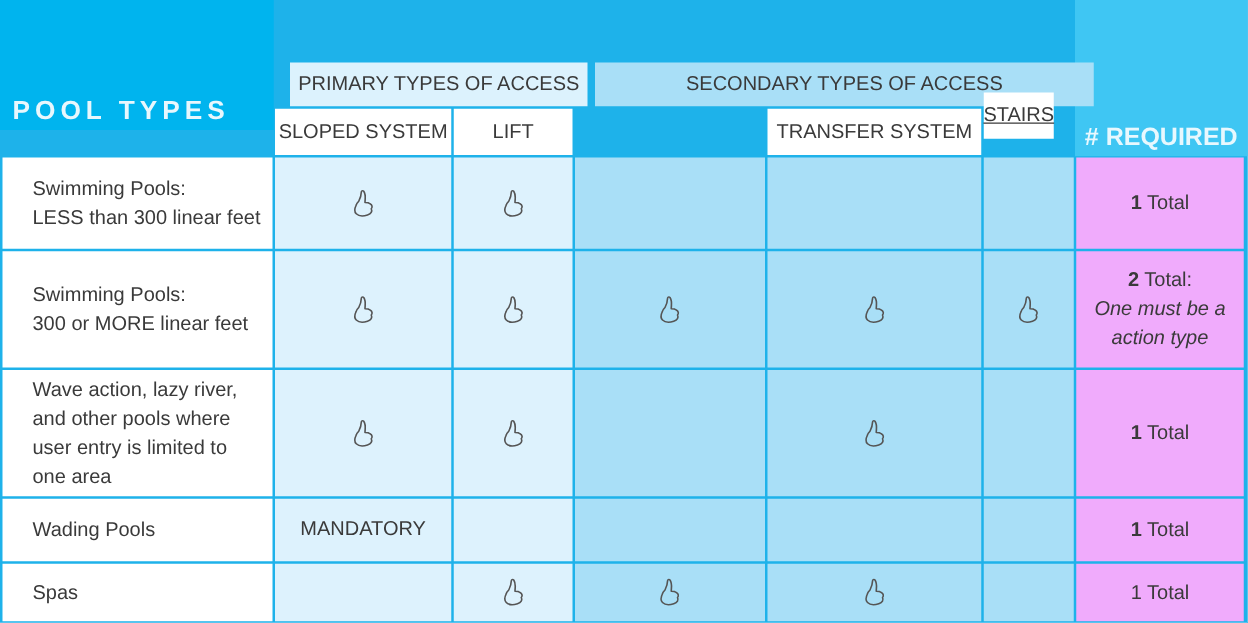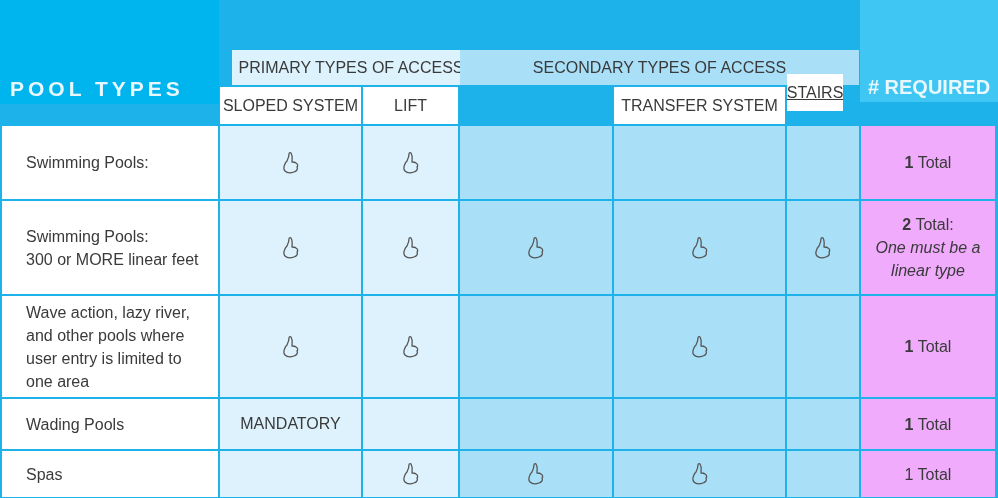--- a/index.html
+++ b/index.html
@@ -26,34 +26,35 @@
   .req i { font-style: italic; }
   .mandatory { font-size: 16px; color: #3a3a3a; }
   .thumb { width: 22px; height: 26px; }
 </style>
 </head>
 <body>
 
 <div class="tbl">
 
   <div class="cell left-col-head" style="left:0;top:0;width:219px;height:104px;">POOL TYPES</div>
-  <div class="cell req-head" style="left:860px;top:0;width:138px;height:102px;"># REQUIRED</div>
+  <div class="cell req-head" style="left:860px;top:0;width:138px;height:125px;"># REQUIRED</div>
 
   <div class="cell sub-primary" style="left:220px;top:50px;width:238px;height:35px;">PRIMARY TYPES OF ACCESS</div>
-  <div class="cell sub-secondary" style="left:460px;top:50px;width:399px;height:35px;">SECONDARY TYPES OF ACCESS</div>
+  <div class="cell sub-secondary" style="left:476px;top:50px;width:399px;height:35px;">SECONDARY TYPES OF ACCESS</div>
 
   <div class="cell colhead" style="left:220px;top:87px;width:141px;height:37px;">SLOPED SYSTEM</div>
   <div class="cell colhead" style="left:363px;top:87px;width:95px;height:37px;">LIFT</div>
   <div class="cell colhead" style="left:614px;top:87px;width:171px;height:37px;">TRANSFER SYSTEM</div>
   <div class="cell colhead" style="left:787px;top:74px;width:56px;height:37px;text-decoration:underline;">STAIRS</div>
 
   <div id="body-rows">
       <div class="cell rowlabel" style="left: 2px; top: 126px; width: 216px; height: 73px;">
         <div>
           <div>Swimming Pools:</div>
+          <div>LESS than 300 linear feet</div>
         </div>
       </div>
       <div class="cell prim" style="left: 220px; top: 126px; width: 141px; height: 73px;">
         <svg class="thumb">
           <use href="#thumb-sym"></use>
         </svg>
       </div>
       <div class="cell prim" style="left: 363px; top: 126px; width: 95px; height: 73px;">
         <svg class="thumb">
           <use href="#thumb-sym"></use>
@@ -92,21 +93,21 @@
         </svg>
       </div>
       <div class="cell sec" style="left: 787px; top: 201px; width: 72px; height: 93px;">
         <svg class="thumb">
           <use href="#thumb-sym"></use>
         </svg>
       </div>
       <div class="cell req" style="left: 861px; top: 201px; width: 134px; height: 93px;">
         <div><b>2</b><span style="white-space: pre; text-align: right;"> Total:</span></div>
         <i>One must be a</i>
-        <i>linear type</i>
+        <i>action type</i>
       </div>
       <div class="cell rowlabel" style="left: 2px; top: 296px; width: 216px; height: 101px;">
         <div>
           <div>Wave action, lazy river,</div>
           <div>and other pools where</div>
           <div>user entry is limited to</div>
           <div>one area</div>
         </div>
       </div>
       <div class="cell prim" style="left: 220px; top: 296px; width: 141px; height: 101px;">

